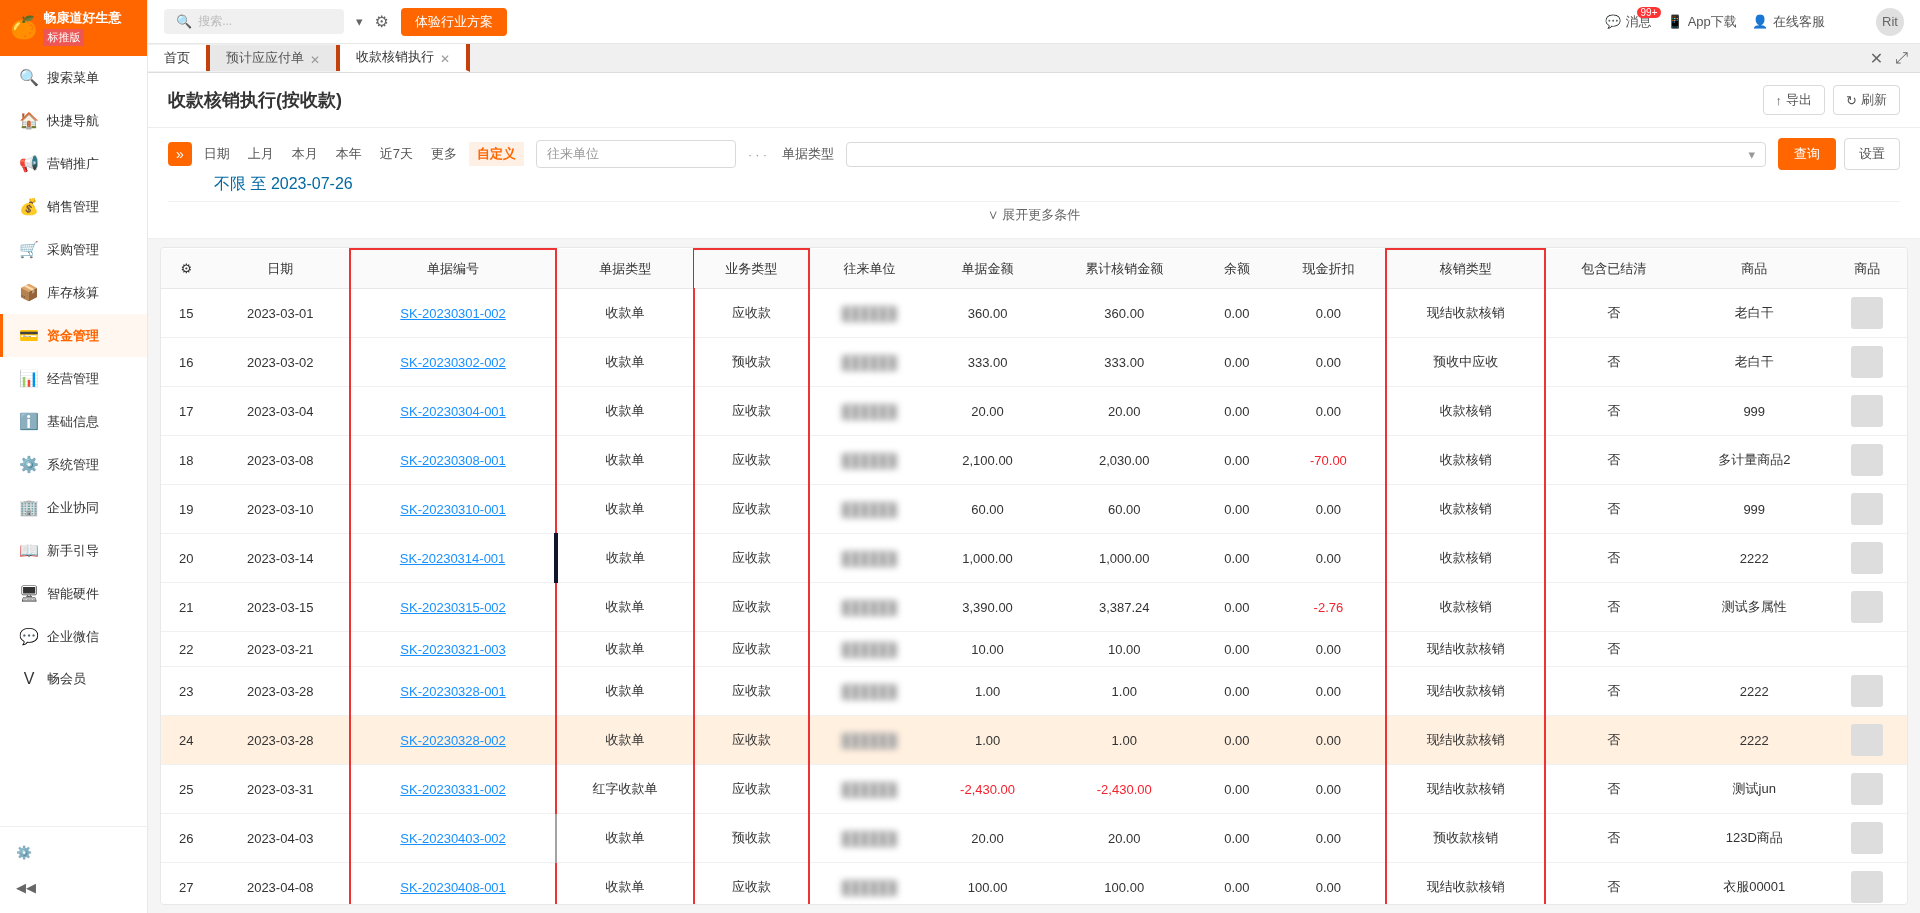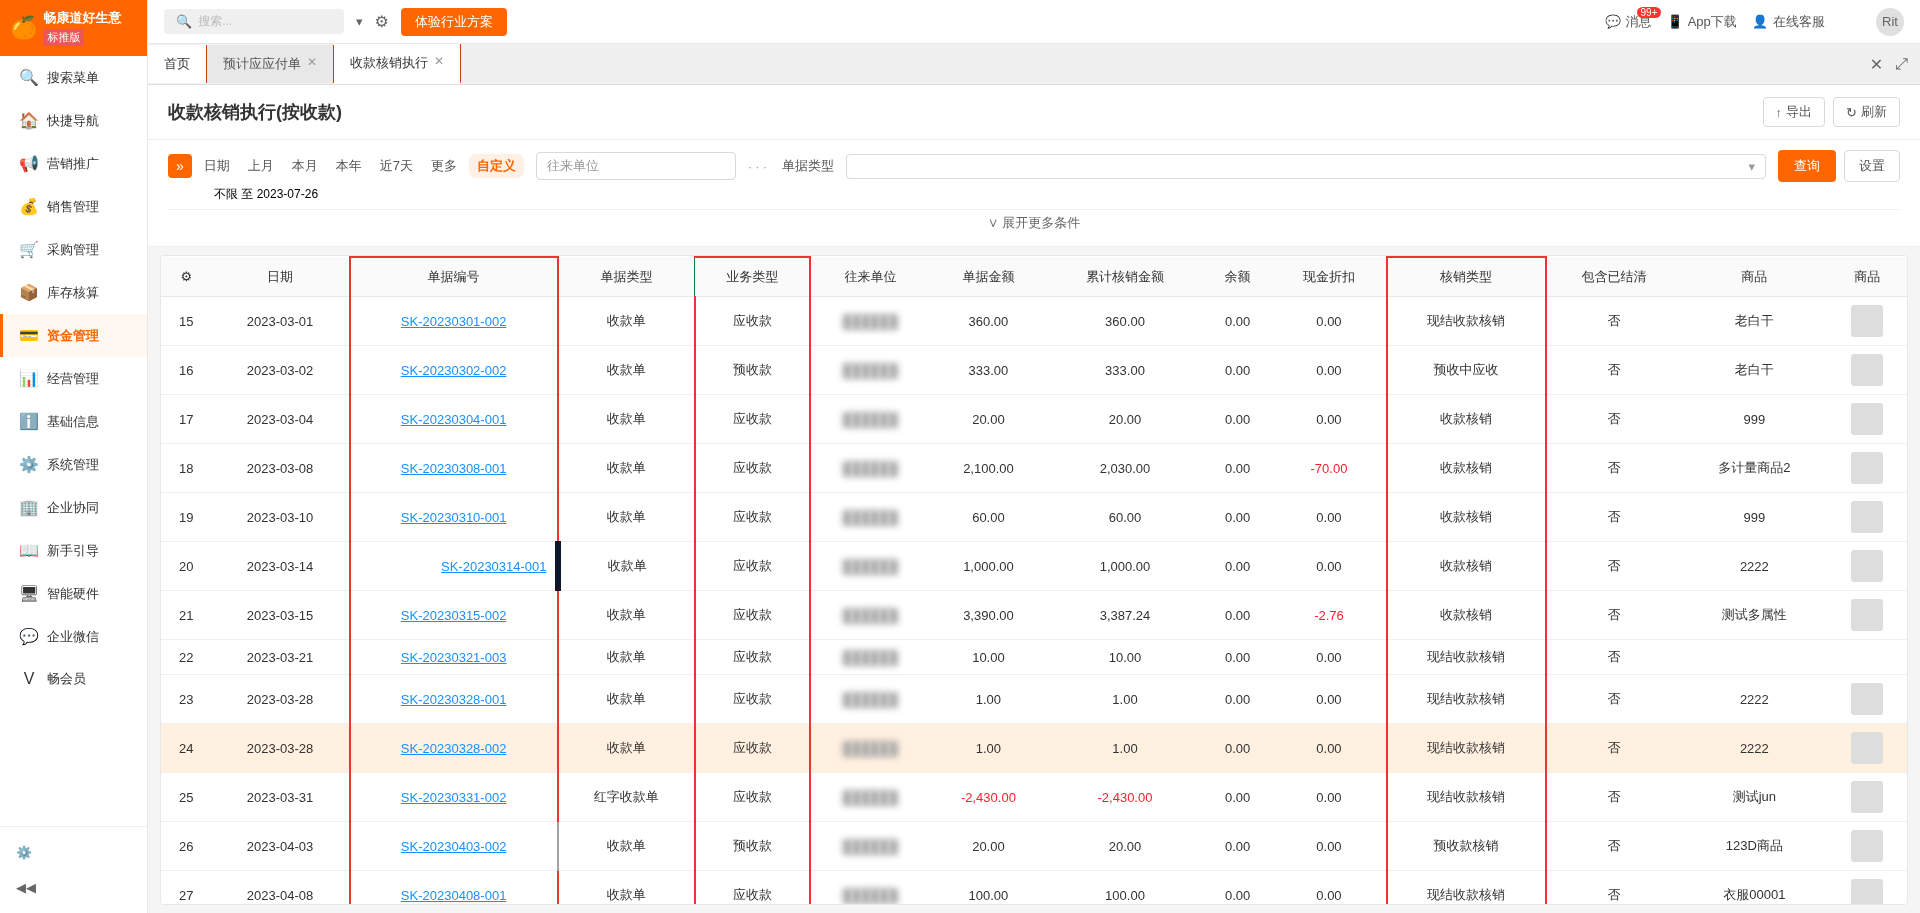--- a/index.html
+++ b/index.html
@@ -28,21 +28,21 @@
     .topbar-solution-btn { background: #ff6600; color: #fff; border: none; border-radius: 4px; padding: 5px 14px; cursor: pointer; font-size: 13px; }
     .topbar-spacer { flex: 1; }
     .topbar-right { display: flex; align-items: center; gap: 16px; color: #555; }
     .topbar-badge { position: relative; display: inline-block; }
     .topbar-badge-count { position: absolute; top: -6px; right: -10px; background: #ff3333; color: #fff; border-radius: 10px; font-size: 10px; padding: 0 4px; min-width: 16px; text-align: center; }
     .topbar-right-item { display: flex; align-items: center; gap: 4px; cursor: pointer; color: #555; }
     .topbar-user { background: #e0e0e0; border-radius: 50%; width: 28px; height: 28px; display: flex; align-items: center; justify-content: center; font-size: 11px; color: #666; margin-left: 35px; }
 
     
     .tabs { background: #f0f0f0; display: flex; align-items: center; border-bottom: 1px solid #ddd; flex-shrink: 0; }
-    .tab { padding: 10px 16px; cursor: pointer; color: #555; background: #e8e8e8; border-right: 1px solid #c2410c; display: flex; align-items: flex-start; gap: 6px; white-space: nowrap; }
+    .tab { padding: 4px 16px; cursor: pointer; color: #555; background: #e8e8e8; border-right: 4px solid #c2410c; display: flex; align-items: flex-end; gap: 6px; white-space: nowrap; }
     .tab.active { background: #fff; color: #333; border-bottom: 2px solid #fff; }
     .tab-close { color: #999; font-size: 12px; cursor: pointer; }
     .tab-home { background: #fff; color: #333; }
     .tabs-spacer { flex: 1; }
     .tabs-actions { display: flex; align-items: center; gap: 4px; padding: 0 8px; }
     .tabs-action-btn { color: #666; cursor: pointer; font-size: 16px; padding: 4px; }
 
     
     .page { flex: 1; background: #f5f5f5; overflow: auto; padding: 0; display: flex; flex-direction: column; }
     .page-header { background: #fff; padding: 12px 20px; display: flex; align-items: center; justify-content: space-between; border-bottom: 1px solid #eee; }
@@ -51,28 +51,28 @@
     .btn-export { background: #fff; border: 1px solid #d9d9d9; border-radius: 4px; padding: 5px 12px; cursor: pointer; color: #555; display: flex; align-items: center; gap: 4px; }
     .btn-refresh { background: #fff; border: 1px solid #d9d9d9; border-radius: 4px; padding: 5px 12px; cursor: pointer; color: #555; display: flex; align-items: center; gap: 4px; }
 
     
     .filter-area { background: #fff; padding: 10px 20px; border-bottom: 1px solid #eee; flex-shrink: 0; }
     .filter-row { display: flex; align-items: center; gap: 12px; }
     .filter-expand-btn { background: #ff6600; color: #fff; border: none; border-radius: 4px; padding: 4px 8px; cursor: pointer; font-size: 14px; }
     .filter-label { color: #555; white-space: nowrap; }
     .filter-date-btns { display: flex; gap: 6px; align-items: center; }
     .filter-date-btn { color: #555; cursor: pointer; padding: 3px 6px; border-radius: 3px; }
-    .filter-date-active { color: #ff6600; background: #fff0e6; border-radius: 7px; padding: 3px 8px; font-weight: bold; }
+    .filter-date-active { color: #ff6600; background: #fff0e6; border-radius: 0; padding: 3px 8px; font-weight: bold; }
     .filter-partner { display: flex; align-items: center; gap: 6px; border: 1px solid #d9d9d9; border-radius: 4px; padding: 4px 10px; min-width: 200px; color: #999; }
     .filter-ellipsis { color: #999; letter-spacing: 3px; }
     .filter-doc-type { display: flex; align-items: center; gap: 6px; border: 1px solid #d9d9d9; border-radius: 4px; padding: 4px 10px; min-width: 200px; color: #999; flex: 1; }
     .filter-actions { display: flex; gap: 8px; margin-left: auto; }
     .btn-query { background: #ff6600; color: #fff; border: none; border-radius: 4px; padding: 6px 16px; cursor: pointer; font-size: 13px; }
     .btn-settings { background: #fff; border: 1px solid #d9d9d9; border-radius: 4px; padding: 6px 14px; cursor: pointer; color: #555; }
-    .filter-date-range { color: #000000; font-size: 12px; margin-top: 4px; }
+    .filter-date-range { color: #0369a1; font-size: 16px; margin-top: 4px; }
     .expand-more-row { text-align: center; padding: 4px; border-top: 1px solid #f0f0f0; cursor: pointer; color: #666; }
 
     
     .table-wrap { flex: 1; overflow: auto; background: #fff; margin: 8px 12px; border: 1px solid #e8e8e8; border-radius: 4px; position: relative; }
     table { width: 100%; border-collapse: collapse; min-width: 1500px; }
     thead tr { background: #fafafa; }
     th { padding: 10px 8px; text-align: center; color: #333; font-weight: 500; border-bottom: 1px solid #e8e8e8; white-space: nowrap; position: relative; }
     td { padding: 8px; text-align: center; color: #333; border-bottom: 1px solid #f0f0f0; white-space: nowrap; }
     .row-highlighted td { background: #fff0e0; }
     .link-cell { color: #1890ff; cursor: pointer; text-decoration: underline; }
@@ -361,21 +361,21 @@
       <td>0.00</td>
       <td class="">0.00</td>
       <td style="border-left:2px solid #e33;border-right:2px solid #e33;">收款核销</td>
       <td>否</td>
       <td>999</td>
       <td><span class="img-thumb"></span></td>
     </tr>
             <tr>
       <td>20</td>
       <td>2023-03-14</td>
-      <td style="border-left:2px solid #e33;border-right:6px solid #0f172a;text-align:right;"><a class="link-cell">SK-20230314-001</a></td>
+      <td style="border-left:2px solid #e33;border-right:4px solid #0f172a;"><a class="link-cell">SK-20230314-001</a></td>
       <td>收款单</td>
       <td style="border-left:2px solid #e33;border-right:2px solid #e33;">应收款</td>
       <td><span class="blurred">██████</span></td>
       <td class="">1,000.00</td>
       <td class="">1,000.00</td>
       <td>0.00</td>
       <td class="">0.00</td>
       <td style="border-left:2px solid #e33;border-right:2px solid #e33;">收款核销</td>
       <td>否</td>
       <td>2222</td>

